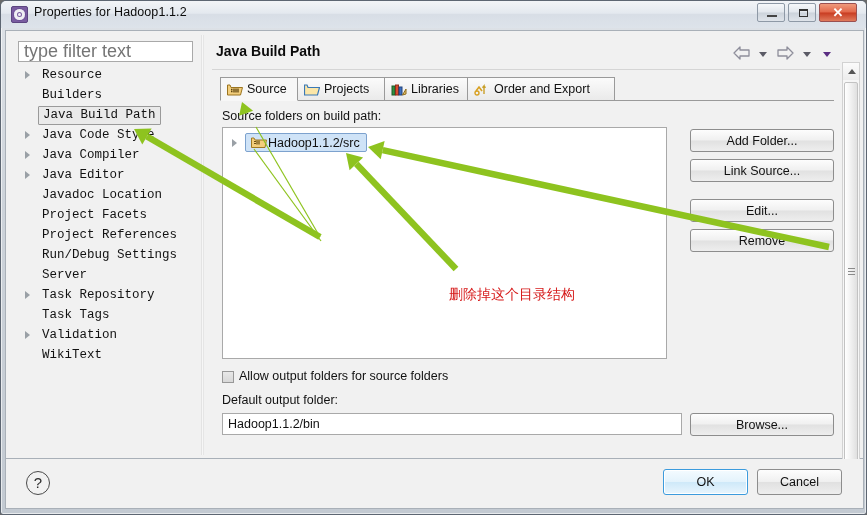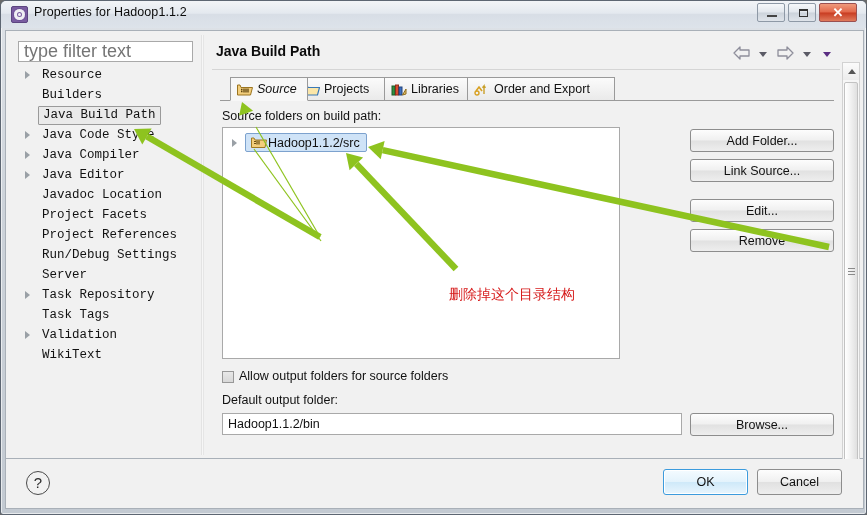--- a/index.html
+++ b/index.html
@@ -208,21 +208,21 @@
     background: #9a9a9a;
   }
 
   
   #sf-label {
     position: absolute; left: 16px; top: 76px;
     font-size: 12.5px; color: #111;
   }
   #sf-list {
     position: absolute; left: 16px; top: 94px;
-    width: 398px; height: 232px;
+    width: 445px; height: 232px;
     background: #fff;
     border: 1px solid #a9a9a9;
   }
   #sf-row {
     position: absolute; left: 6px; top: 5px;
     height: 19px; line-height: 19px;
     font-size: 12.5px; color: #111;
     white-space: nowrap;
   }
   #sf-row .twisty {
@@ -453,21 +453,21 @@
             <path d="M10 1 L16 7 L10 13 L10 10 L1 10 L1 4 L10 4 Z" fill="none" stroke="#8e8e9b" stroke-width="1.3" stroke-linejoin="round"></path>
           </svg>
         </span>
         <span class="caret-sm"></span>
         <span class="caret-sm caret-purple"></span>
       </div>
 
       <div id="hdr-rule"></div>
 
       <div id="tabstrip">
-          <div class="tab active" style="left: 10px; width: 78px; font-style: italic;"><span class="tab-ico"><svg width="16" height="15" viewBox="0 0 16 15">
+          <div class="tab active" style="left: 0px; width: 78px;"><span class="tab-ico"><svg width="16" height="15" viewBox="0 0 16 15">
                 <path d="M0.5 3 L0.5 13 L13.5 13 L15.5 5.5 L4 5.5 L3 3 Z" fill="#f3ce7c" stroke="#9b7520" stroke-width="1"></path>
                 <path d="M4 7.5 L5.5 7.5 M4 9.5 L5.5 9.5 M7 6.5 L7 10.5 M9 6.5 L9 10.5 M11 6.5 L11 10.5" stroke="#5d430d" stroke-width="1.3"></path>
               </svg></span><span>Source</span></div>
           <div class="tab" style="left: 77px; width: 88px;"><span class="tab-ico"><svg width="16" height="15" viewBox="0 0 16 15">
                 <path d="M0.5 3 L0.5 13 L13.5 13 L15.5 5.5 L4 5.5 L3 3 Z" fill="#fbe6a8" stroke="#3a78b5" stroke-width="1.2"></path>
               </svg></span><span>Projects</span></div>
           <div class="tab" style="left: 164px; width: 84px;"><span class="tab-ico"><svg width="16" height="15" viewBox="0 0 16 15">
                 <rect x="1" y="4" width="3" height="9" fill="#2f8f3f" stroke="#1d5a27"></rect>
                 <rect x="4.5" y="3" width="3" height="10" fill="#d94c2e" stroke="#8d2d18"></rect>
                 <rect x="8" y="5" width="3" height="8" fill="#3b6fc0" stroke="#22437a"></rect>

